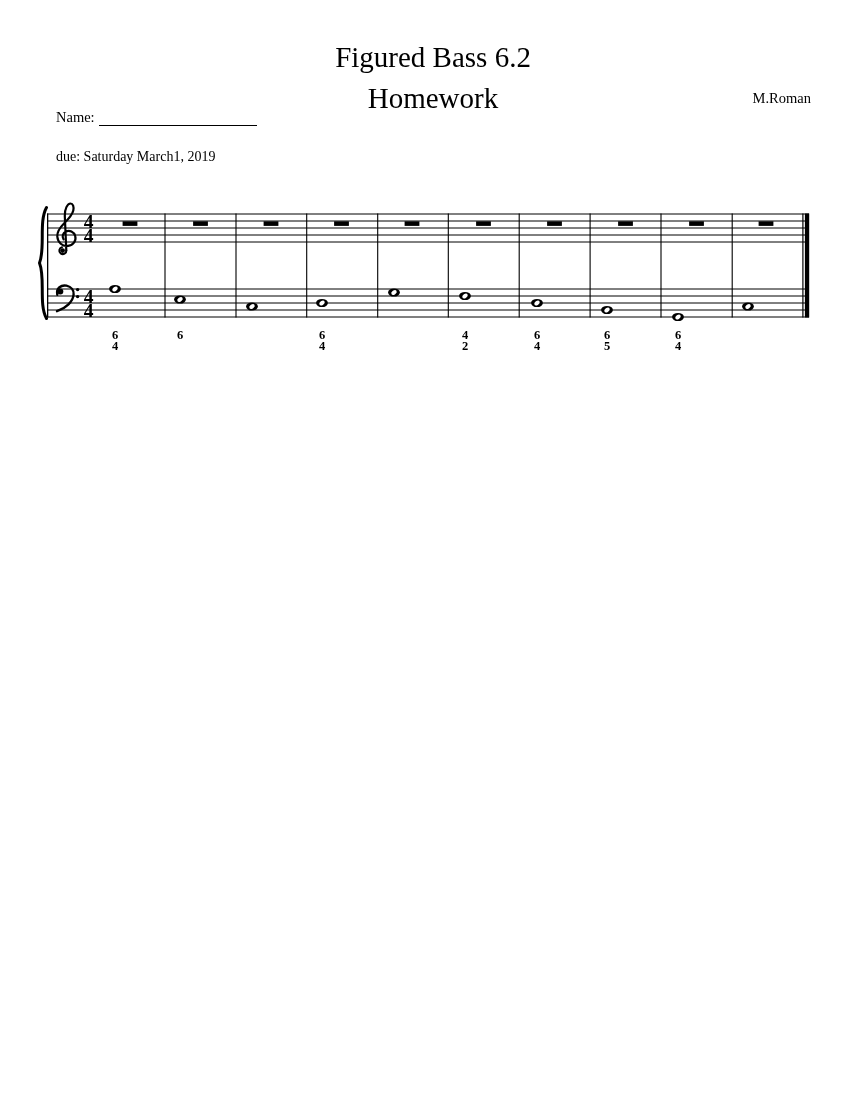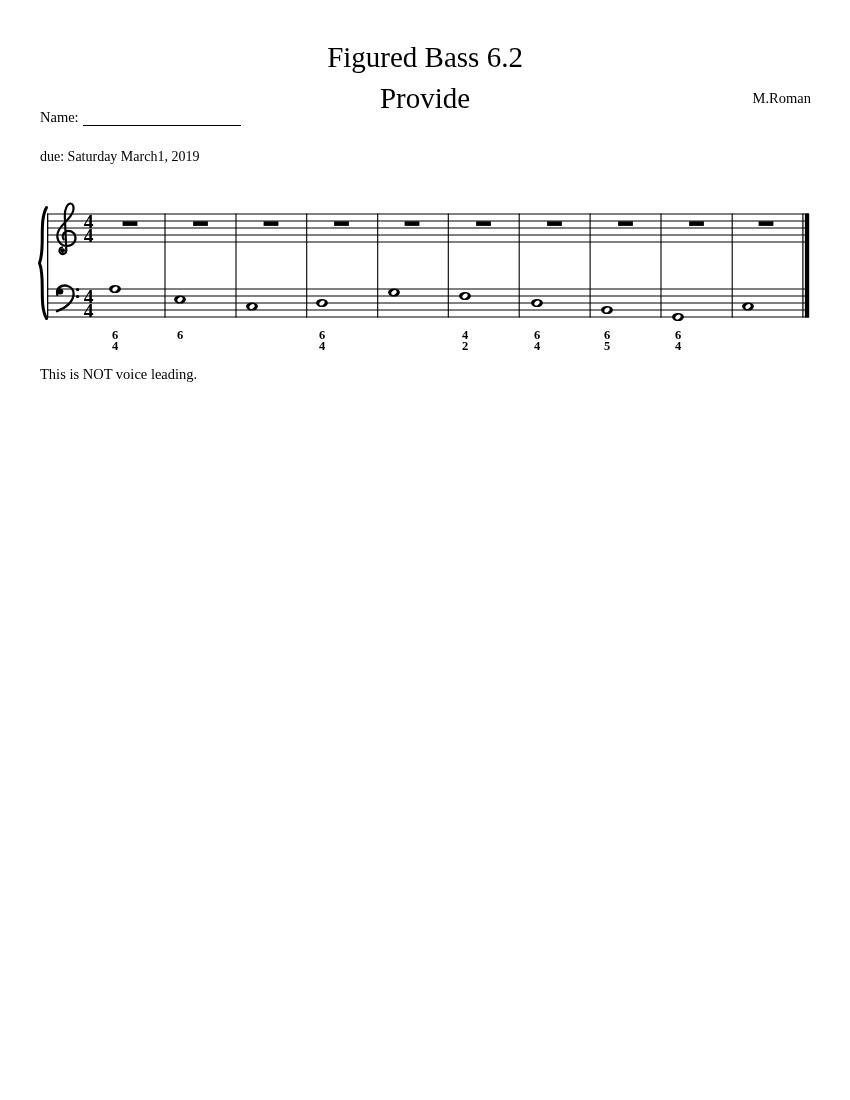--- a/index.html
+++ b/index.html
@@ -1,34 +1,34 @@
 <!DOCTYPE html>
 <html><head>
 <meta charset="utf-8">
 <style>
   html,body{margin:0;padding:0;}
   body{
     width:850px;height:1100px;background:#ffffff;position:relative;
     font-family:"Liberation Serif","DejaVu Serif",serif;color:#000;overflow:hidden;
   }
-  .abs{position:absolute;}
+  .abs{position:absolute;margin-left:16px;}
   .title-block{top:37px;left:0;right:0;text-align:center;font-size:29px;line-height:40.5px;}
   .composer{top:90px;right:39px;font-size:14.5px;}
   .name-line{top:109px;left:40px;font-size:14.5px;}
   .name-underline{display:inline-block;width:158px;height:15px;border-bottom:1.3px solid #000;margin-left:4px;vertical-align:bottom;}
   .due-line{top:149px;left:40px;font-size:14px;}
   .instructions{top:365px;left:40px;font-size:14.5px;line-height:19.2px;}
   #score-svg{position:absolute;top:0;left:0;}
 </style>
 </head>
 <body>
 
 <div class="abs title-block">
   <div>Figured Bass 6.2</div>
-  <div>Provide</div>
+  <div>Homework</div>
 </div>
 
 <div class="abs composer">M.Roman</div>
 
 <div class="abs name-line"><span>Name:</span><span class="name-underline"></span></div>
 
 <div class="abs due-line">due: Saturday March1, 2019</div>
 
 <svg id="score-svg" width="850" height="430" viewBox="0 0 850 430" xmlns="http://www.w3.org/2000/svg">
     <line x1="47" y1="214" x2="809" y2="214" stroke="#000000" stroke-width="1"></line>
@@ -128,14 +128,13 @@
     <text x="678" y="338.6" font-family="Liberation Serif,serif" font-size="12.5" font-weight="bold" text-anchor="middle" fill="#000000">6</text>
     <text x="678" y="350" font-family="Liberation Serif,serif" font-size="12.5" font-weight="bold" text-anchor="middle" fill="#000000">4</text>
     <rect x="758.6" y="221.3" width="14.8" height="4.6" fill="#000000"></rect>
     <g>
         <ellipse cx="748" cy="306.5" rx="5.9" ry="4.1" fill="#000000"></ellipse>
         <ellipse cx="748" cy="306.5" rx="2" ry="3" fill="#ffffff" transform="rotate(55 748 306.5)"></ellipse>
       </g>
   </svg>
 
 <div class="abs instructions">
-  <div>This is NOT voice leading.</div>
 </div>
 
 </body></html>

